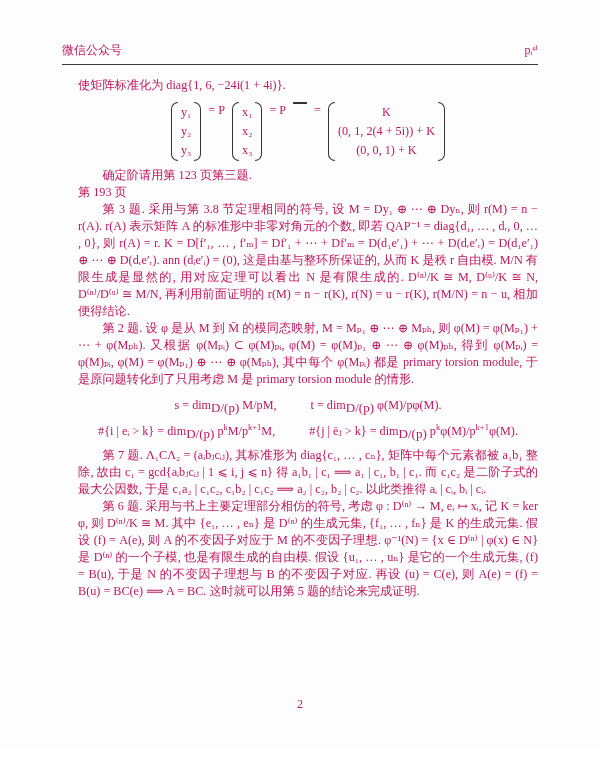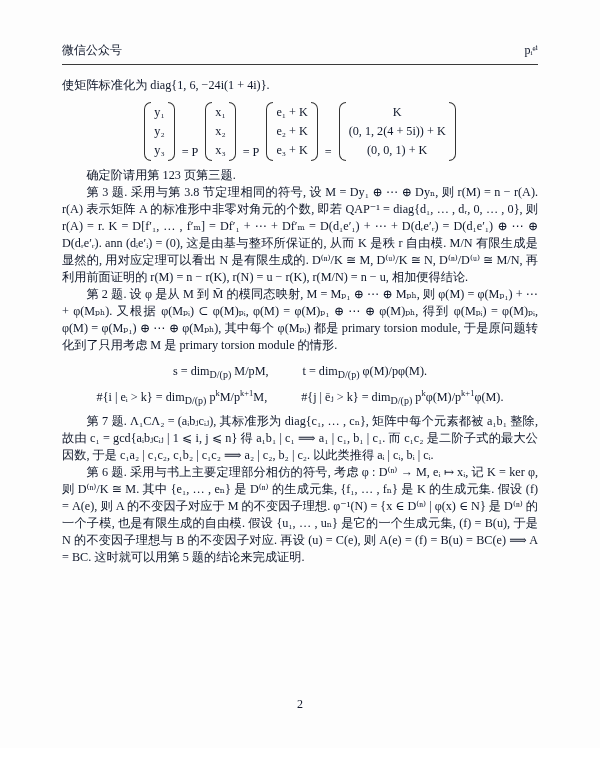--- a/index.html
+++ b/index.html
@@ -1,41 +1,41 @@
 <!DOCTYPE html>
 <html><head>
 <meta charset="utf-8">
 <style>
   html,body{margin:0;padding:0;}
   .page{
     position:relative;
     width:600px;height:748px;
     background:#fdfdfd;
-    color:#0f172a;
+    color:#be185d;
     font-family:"Liberation Serif","DejaVu Serif",serif;
     overflow:hidden;
     box-sizing:border-box;
   }
   .content{margin:0 62px;}
   .pheader{
     display:flex;justify-content:space-between;align-items:baseline;
     margin-top:42px;padding-bottom:5px;
     border-bottom:1.2px solid #3a3a3a;
     font-size:12px;
   }
   .pheader .hc{white-space:nowrap;}
-  .bodytext{margin-top:12px;font-size:12.2px;line-height:17px;text-align:justify;}
+  .bodytext{margin-top:12px;font-size:12.2px;line-height:17px;text-align:justify;margin-left:16px;}
   p.para{margin:0;padding:0;}
   p.ind{text-indent:2em;}
   .disp{display:flex;justify-content:center;align-items:center;margin:9px 0 7px;text-align:center;}
   .eq-gap{display:inline-block;width:34px;}
-  sub{font-size:10px;line-height:0;}
+  sub{font-size:13px;line-height:0;}
   sup{font-size:8.5px;line-height:0;}
   
-  .matline{display:flex;justify-content:center;align-items:flex-end;margin:8px 0 6px;}
+  .matline{display:flex;justify-content:center;align-items:flex-start;margin:8px 0 6px;}
   .mat{display:inline-flex;align-items:stretch;}
   .mat .col{display:flex;flex-direction:column;align-items:center;justify-content:center;padding:1px 3px;}
   .mat .col span{line-height:19px;white-space:nowrap;}
   .paren{width:6px;}
   .paren.l{border-left:1.2px solid #333;border-top:1.2px solid #333;border-bottom:1.2px solid #333;border-radius:9px 0 0 9px;}
   .paren.r{border-right:1.2px solid #333;border-top:1.2px solid #333;border-bottom:1.2px solid #333;border-radius:0 9px 9px 0;}
   .mop{margin:0 7px;white-space:nowrap;}
   .pfooter{
     position:absolute;left:0;right:0;bottom:36px;
     text-align:center;font-size:12px;
@@ -72,40 +72,36 @@
           <span class="col">
             <span>x₁</span>
             <span>x₂</span>
             <span>x₃</span>
           </span>
           <span class="paren r"></span>
         </span>
         <span class="mop">= P</span>
         <span class="mat">
           <span class="paren l"></span>
-          <span class="col">
-            <span>e₁ + K</span>
-            <span>e₂ + K</span>
-            <span>e₃ + K</span>
-          </span>
           <span class="paren r"></span>
         </span>
         <span class="mop">=</span>
         <span class="mat">
           <span class="paren l"></span>
           <span class="col">
             <span>K</span>
             <span>(0, 1, 2(4 + 5i)) + K</span>
             <span>(0, 0, 1) + K</span>
           </span>
           <span class="paren r"></span>
         </span>
       </div>
 
       <p class="para ind">确定阶请用第 123 页第三题.</p>
+      <p class="para">第 193 页</p>
       <p class="para ind">第 3 题. 采用与第 3.8 节定理相同的符号, 设 M = Dy₁ ⊕ ⋯ ⊕ Dyₙ, 则 r(M) = n − r(A). r(A) 表示矩阵 A 的标准形中非零对角元的个数, 即若 QAP⁻¹ = diag{d₁, … , dᵣ, 0, … , 0}, 则 r(A) = r. K = D[f′₁, … , f′ₘ] = Df′₁ + ⋯ + Df′ₘ = D(d₁e′₁) + ⋯ + D(dᵣe′ᵣ) = D(d₁e′₁) ⊕ ⋯ ⊕ D(dᵣe′ᵣ). ann (dᵢe′ᵢ) = (0), 这是由基与整环所保证的, 从而 K 是秩 r 自由模. M/N 有限生成是显然的, 用对应定理可以看出 N 是有限生成的. D⁽ⁿ⁾/K ≅ M, D⁽ᵘ⁾/K ≅ N, D⁽ⁿ⁾/D⁽ᵘ⁾ ≅ M/N, 再利用前面证明的 r(M) = n − r(K), r(N) = u − r(K), r(M/N) = n − u, 相加便得结论.</p>
       <p class="para ind">第 2 题. 设 φ 是从 M 到 M̄ 的模同态映射, M = Mₚ₁ ⊕ ⋯ ⊕ Mₚₕ, 则 φ(M) = φ(Mₚ₁) + ⋯ + φ(Mₚₕ). 又根据 φ(Mₚᵢ) ⊂ φ(M)ₚᵢ, φ(M) = φ(M)ₚ₁ ⊕ ⋯ ⊕ φ(M)ₚₕ, 得到 φ(Mₚᵢ) = φ(M)ₚᵢ, φ(M) = φ(Mₚ₁) ⊕ ⋯ ⊕ φ(Mₚₕ), 其中每个 φ(Mₚᵢ) 都是 primary torsion module, 于是原问题转化到了只用考虑 M 是 primary torsion module 的情形.</p>
 
       <div class="disp">
         <span>
           <span>s = dim</span><sub>D/(p)</sub><span> M/pM,</span><span class="eq-gap"></span><span>t = dim</span><sub>D/(p)</sub><span> φ(M)/pφ(M).</span>
         </span>
       </div>
 
 

